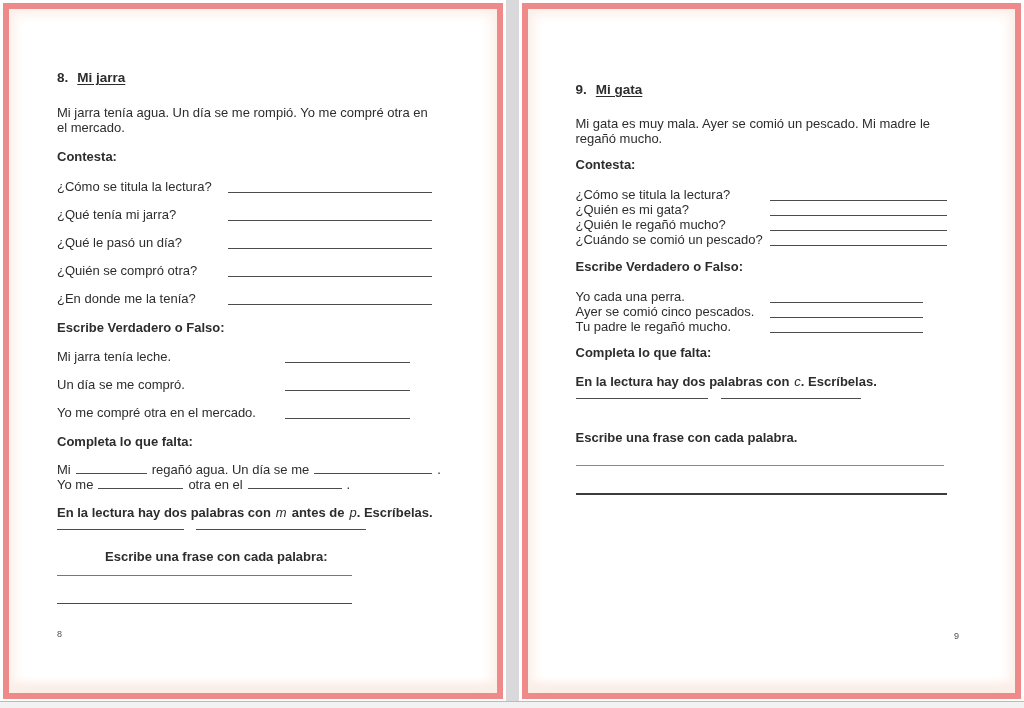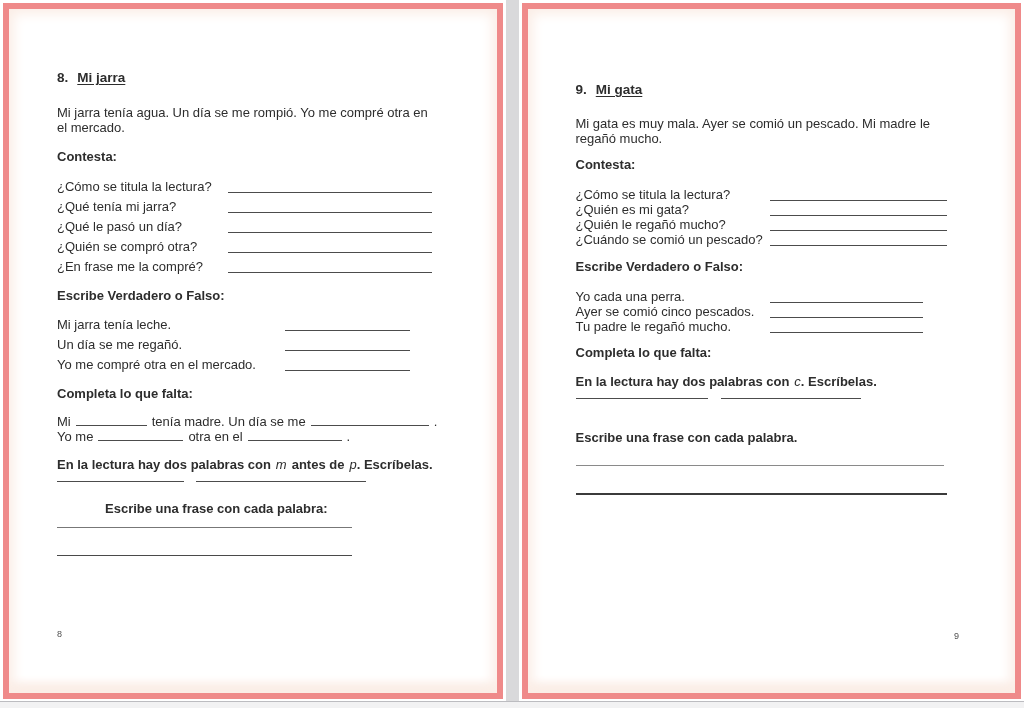--- a/index.html
+++ b/index.html
@@ -40,21 +40,21 @@
   .p8 .h-frase   { margin-top:19px;margin-left:48px; }
   .p9 .h-contesta{ margin-top:12px; }
   .p9 .h-vf      { margin-top:14px; }
   .p9 .h-comp    { margin-top:13px; }
   .p9 .h-pal     { margin-top:16px; }
   .p9 .h-frase   { margin-top:31px; }
 
   .row { display:flex; align-items:flex-end; line-height:13px; }
   .p8 .grp-q  { margin-top:17px; }
   .p8 .grp-vf { margin-top:16px; }
-  .p8 .grp .row + .row { margin-top:7px; }
+  .p8 .grp .row + .row { margin-top:15px; }
   .p9 .grp-q  { margin-top:17px; }
   .p9 .grp-vf { margin-top:17px; }
   .p9 .grp .row + .row { margin-top:2px; }
 
   .blank { display:inline-block; height:11px; border-bottom:1px solid #4c4c4c; }
   .p8 .grp-q  .lbl { width:171px; }  .p8 .grp-q  .blank { width:204px; }
   .p8 .grp-vf .lbl { width:228px; }  .p8 .grp-vf .blank { width:125px; }
   .p9 .grp-q  .lbl { width:194px; }  .p9 .grp-q  .blank { width:177px; }
   .p9 .grp-vf .lbl { width:194px; }  .p9 .grp-vf .blank { width:153px; }
 
@@ -116,47 +116,47 @@
             </div>
             <div class="row">
               <span class="lbl">¿Qué le pasó un día?</span>
               <span class="blank"></span>
             </div>
             <div class="row">
               <span class="lbl">¿Quién se compró otra?</span>
               <span class="blank"></span>
             </div>
             <div class="row">
-              <span class="lbl">¿En frase me la compré?</span>
+              <span class="lbl">¿En donde me la tenía?</span>
               <span class="blank"></span>
             </div>
           </div>
 
           <h3 class="h-vf">Escribe Verdadero o Falso:</h3>
 
           <div class="grp grp-vf">
             <div class="row">
               <span class="lbl">Mi jarra tenía leche.</span>
               <span class="blank"></span>
             </div>
             <div class="row">
-              <span class="lbl">Un día se me regañó.</span>
+              <span class="lbl">Un día se me compró.</span>
               <span class="blank"></span>
             </div>
             <div class="row">
               <span class="lbl">Yo me compré otra en el mercado.</span>
               <span class="blank"></span>
             </div>
           </div>
 
           <h3 class="h-comp">Completa lo que falta:</h3>
 
           <div class="completa">
             <div class="cline">
-              <span>Mi</span><span class="blank cb1"></span><span>tenía madre.  Un día se me</span><span class="blank cb2"></span><span>.</span>
+              <span>Mi</span><span class="blank cb1"></span><span>regañó agua.  Un día se me</span><span class="blank cb2"></span><span>.</span>
             </div>
             <div class="cline">
               <span>Yo me</span><span class="blank cb3"></span><span>otra en el</span><span class="blank cb4"></span><span>.</span>
             </div>
           </div>
 
           <h3 class="h-pal">
             <span>En la lectura hay dos palabras con</span><span class="it">m</span><span class="sp">antes de</span><span class="it">p</span><span class="tight">. Escríbelas.</span>
           </h3>
 

